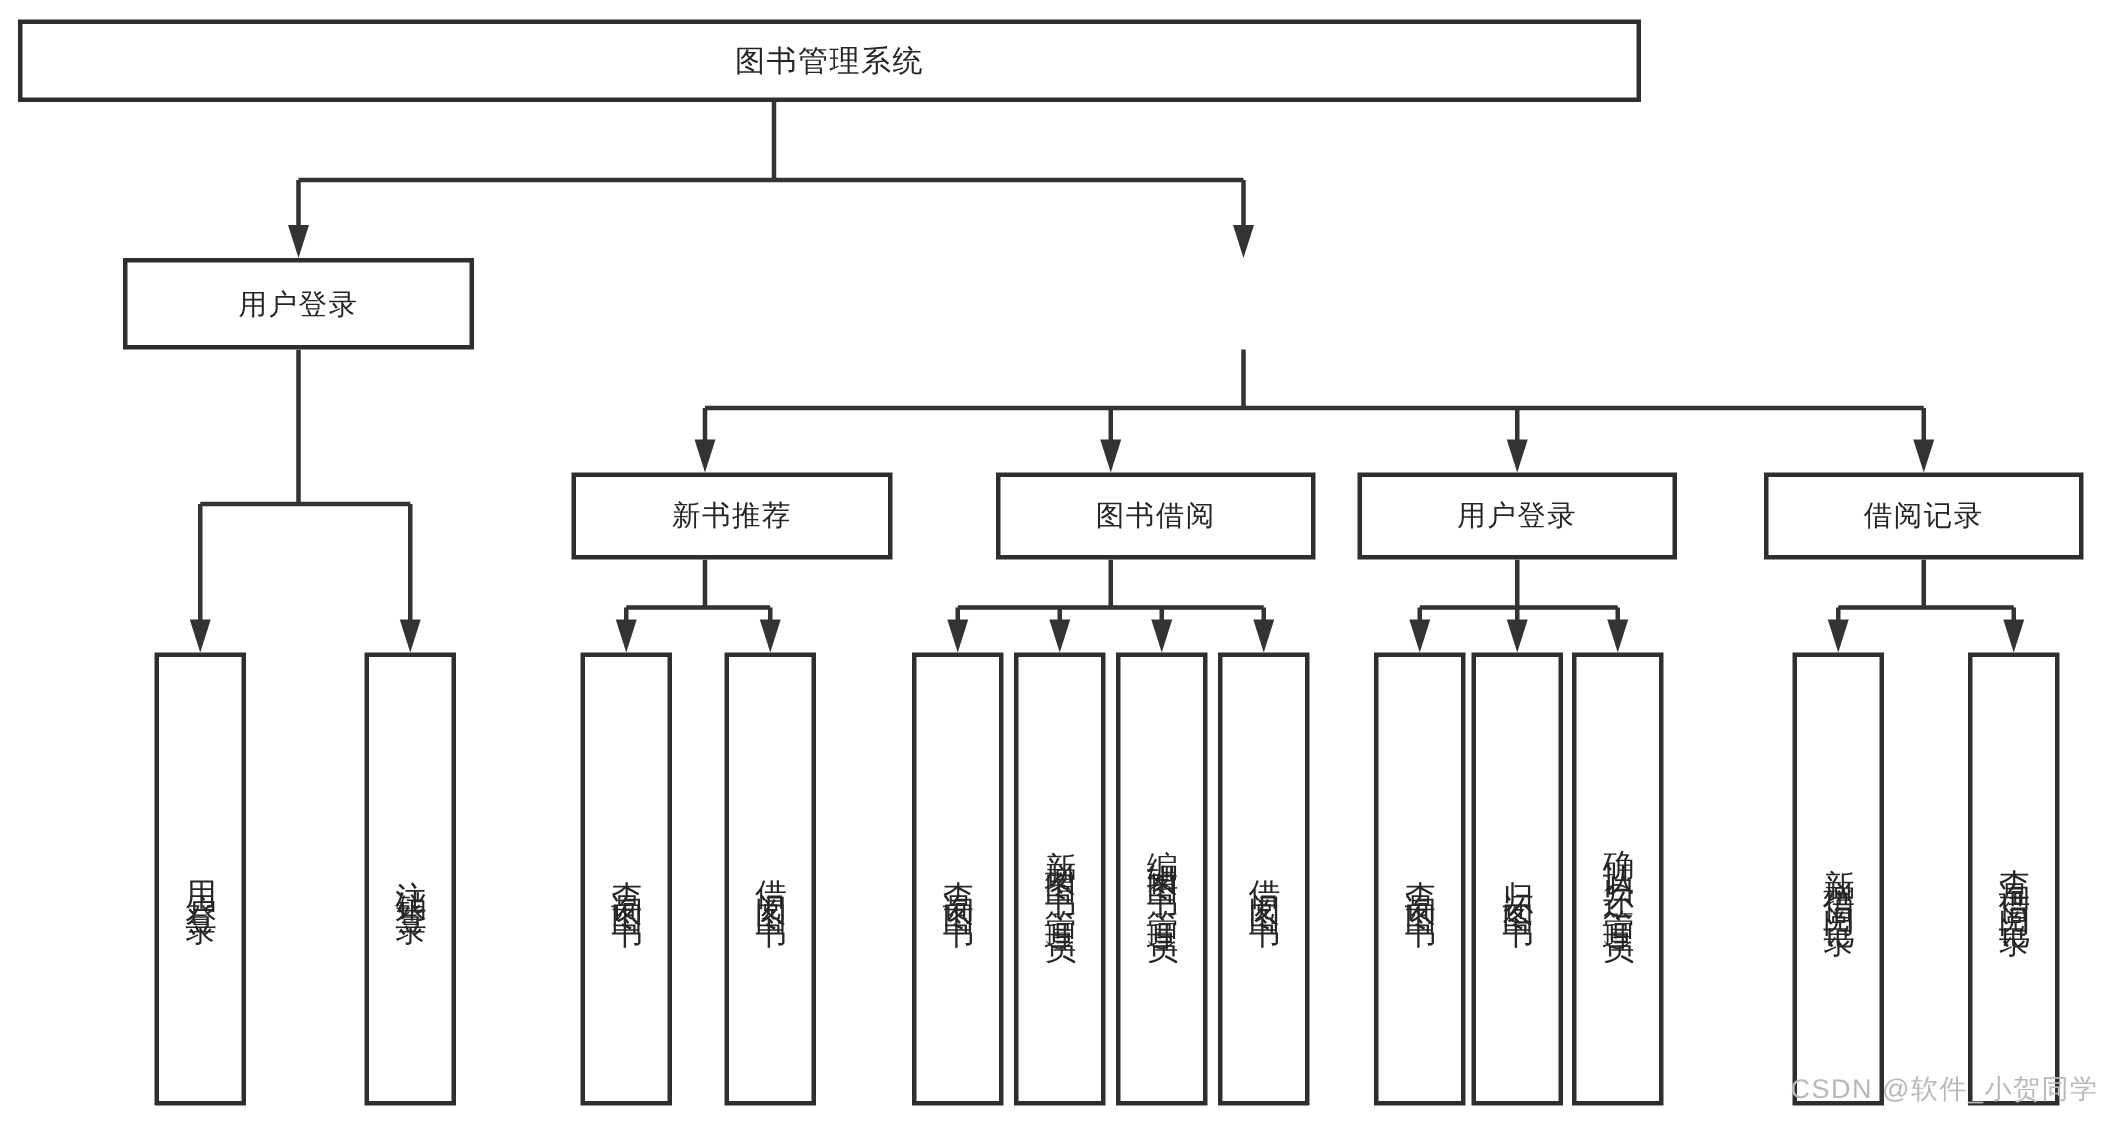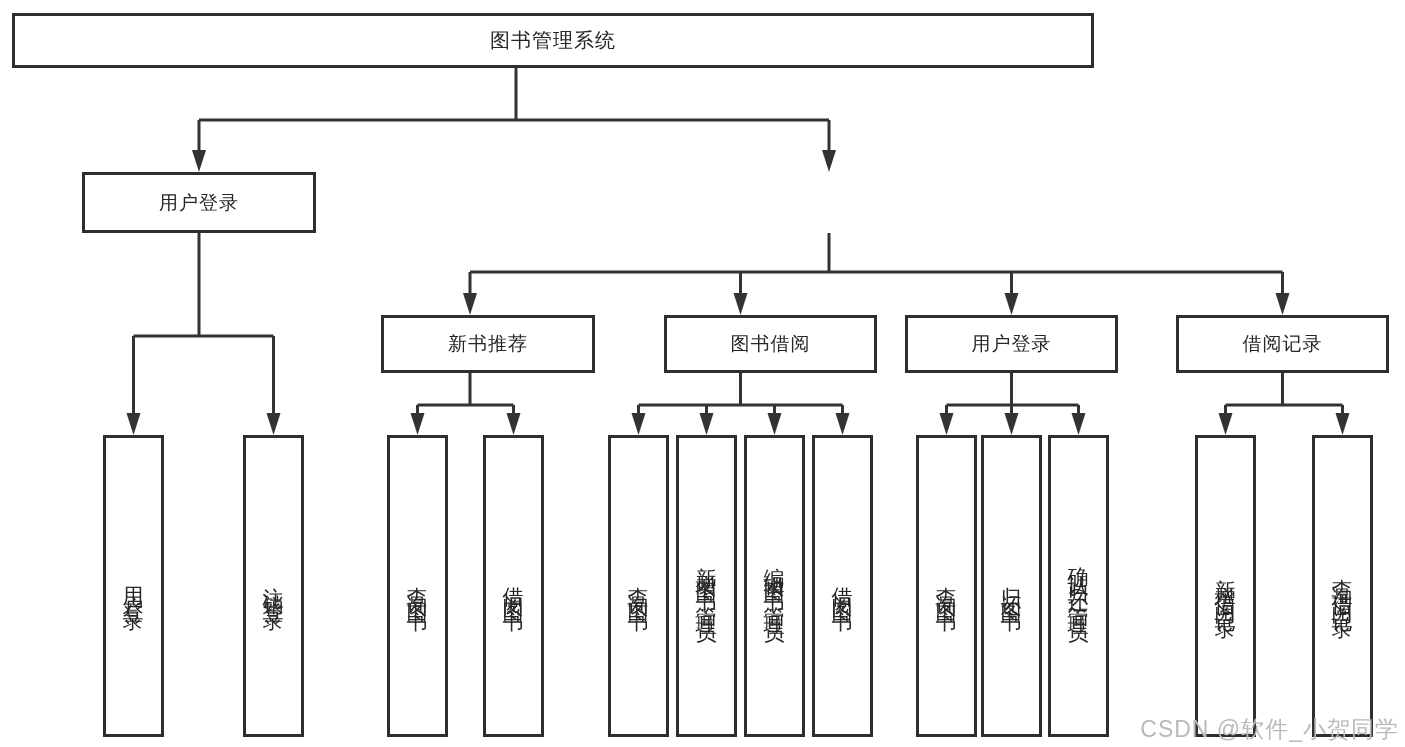--- a/index.html
+++ b/index.html
@@ -28,21 +28,21 @@
   .leaf { top:435px; width:61px; height:302px; font-size:21px; }
   .vtext {
     writing-mode:vertical-rl;
     letter-spacing:8px;
     line-height:1;
     white-space:nowrap;
   }
   .watermark {
     position:absolute;
     top:714px; right:6px;
-    font-size:23px;
+    font-size:18px;
     color:#b9b9b9;
     letter-spacing:1px;
     z-index:5;
   }
 </style>
 </head>
 <body>
 
 <div class="stage">
 

